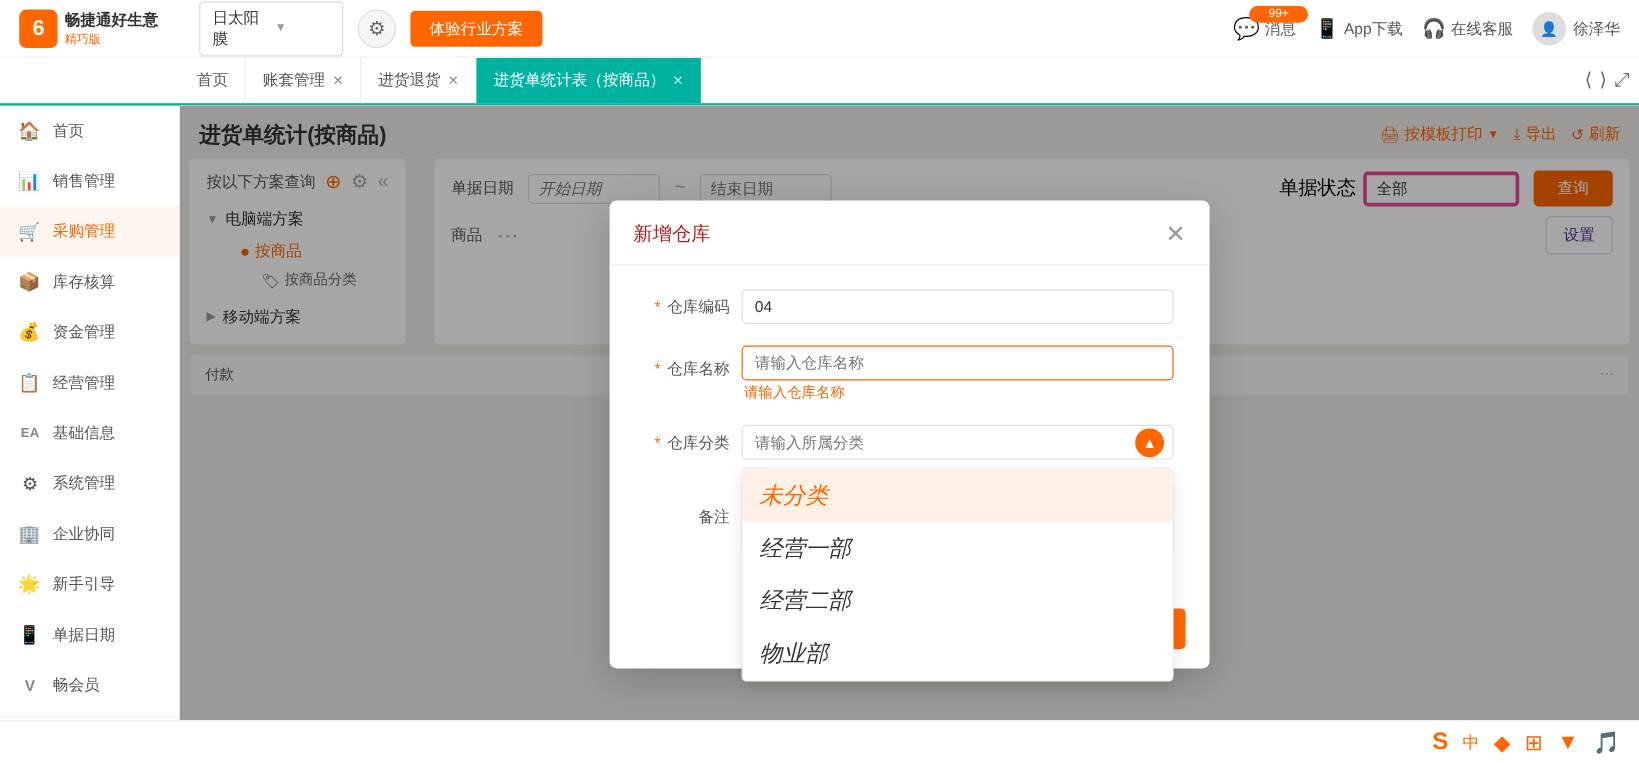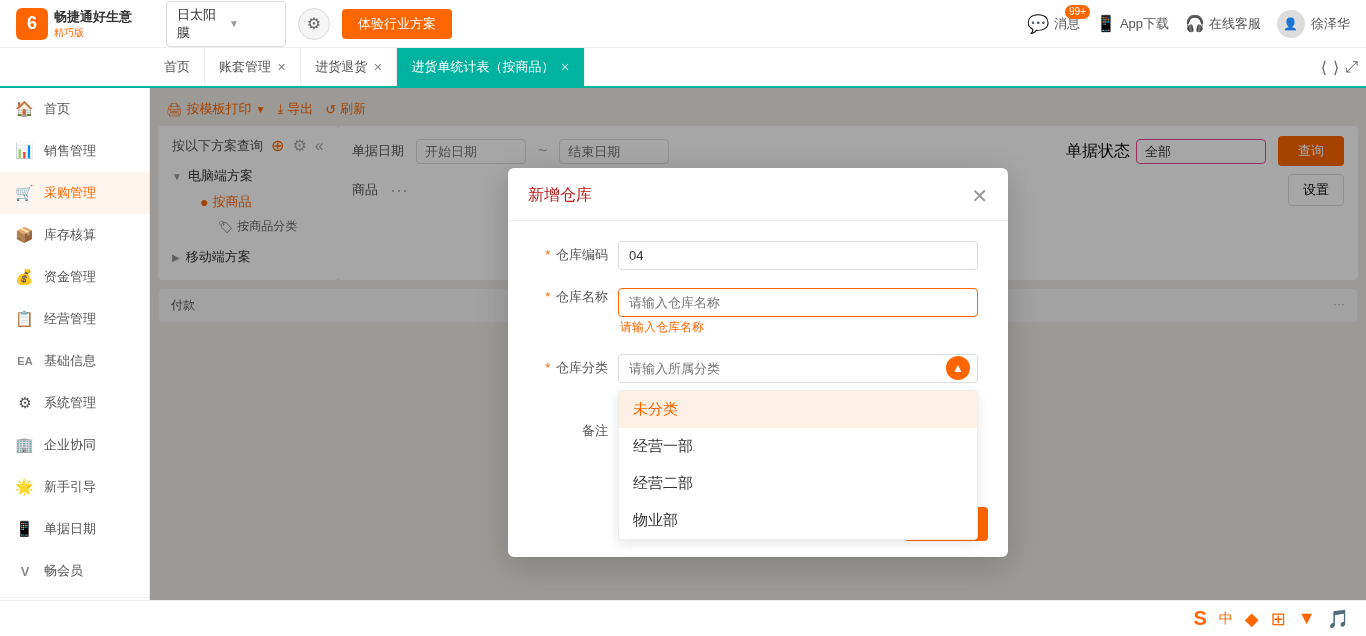--- a/index.html
+++ b/index.html
@@ -53,21 +53,21 @@
       border-radius: 4px; padding: 6px 16px; font-size: 13px;
       cursor: pointer;
     }
     .header-right {
       display: flex; align-items: center; gap: 16px; font-size: 13px; color: #555;
     }
     .msg-area { position: relative; cursor: pointer; display: flex; align-items: center; gap: 4px; }
     .badge {
       position: absolute; top: -8px; right: -10px;
       background: #f60; color: #fff; font-size: 10px;
-      border-radius: 8px; padding: 1px 4px; line-height: 1.2;
+      border-radius: 8px; padding: 1px 16px; line-height: 1.2;
     }
     .user-area { display: flex; align-items: center; gap: 6px; cursor: pointer; }
     .user-avatar {
       width: 28px; height: 28px; border-radius: 50%;
       background: #ddd; display: flex; align-items: center; justify-content: center;
       font-size: 12px; color: #666;
     }
 
     
     .tab-bar {
@@ -159,31 +159,31 @@
     .query-row { display: flex; align-items: center; gap: 12px; margin-bottom: 8px; }
     .query-field {
       display: flex; gap: 6px; font-size: 13px; color: #555;
     }
     .query-input {
       border: 1px solid #ddd; border-radius: 4px;
       padding: 4px 8px; font-size: 13px;
       width: 150px; color: #333;
     }
     .query-select {
-      border: 1px solid #ec4899; border-radius: 4px;
+      border: 3px solid #ec4899; border-radius: 4px;
       padding: 4px 24px 4px 8px; font-size: 13px;
       color: #333; appearance: none; background: #fff;
       width: 130px;
     }
     .query-btn {
       background: #f60; color: #fff; border: none;
       border-radius: 4px; padding: 6px 20px; font-size: 13px; cursor: pointer;
     }
     .settings-btn {
-      border: 1px solid #ddd; background: #fff; color: #000000;
+      border: 1px solid #ddd; background: #fff; color: #4c1d95;
       border-radius: 4px; padding: 6px 14px; font-size: 13px; cursor: pointer;
     }
     .row2 { display: flex; align-items: center; gap: 12px; }
 
     
     .modal-overlay {
       position: absolute; top: 0; left: 0; right: 0; bottom: 0;
       background: rgba(0,0,0,0.35);
       z-index: 100;
       display: flex; align-items: center; justify-content: center;
@@ -235,21 +235,21 @@
       border-radius: 50%; display: flex; align-items: center; justify-content: center;
       color: #fff; font-size: 12px; cursor: pointer;
     }
     .dropdown-list {
       position: absolute; top: 36px; left: 0; right: 0;
       background: #fff; border: 1px solid #eee;
       border-radius: 4px; box-shadow: 0 4px 12px rgba(0,0,0,0.1);
       z-index: 200;
     }
     .dropdown-item {
-      padding: 9px 14px; font-size: 15px; color: #333; cursor: pointer;
+      padding: 9px 14px; font-size: 19px; color: #333; cursor: pointer; font-style: italic;
     }
     .dropdown-item.selected { background: #fff0e6; color: #f60; }
 
     .form-textarea {
       flex: 1; border: 1px solid #ddd; border-radius: 4px;
       padding: 6px 10px; font-size: 13px; color: #333;
       height: 60px; resize: none; outline: none;
     }
 
     .modal-footer {
@@ -400,38 +400,39 @@
       <span>畅会员</span>
     </div>
     <div class="sidebar-bottom">
       <span class="sb-btn">⚙</span>
       <span class="sb-btn">🔊</span>
     </div>
   </div>
 
   <div class="content-area">
     <div class="page-header">
+      <h2 class="page-title">进货单统计(按商品)</h2>
       <div class="page-actions">
         <div class="action-btn">
           <span>🖨</span>
           <span>按模板打印</span>
           <span style="font-size:10px;">▼</span>
         </div>
         <div class="action-btn">
           <span>⤓</span>
           <span>导出</span>
         </div>
         <div class="action-btn">
           <span>↺</span>
           <span>刷新</span>
         </div>
       </div>
     </div>
 
-    <div style="display:flex;gap:0;margin:0 8px 8px 8px;">
+    <div style="display:flex;gap:24px;margin:0 8px 8px 8px;">
 
       <div style="background:#fff;border-radius:4px;padding:10px 14px;min-width:180px;">
         <div style="display:flex;align-items:center;gap:8px;margin-bottom:8px;">
           <span style="font-size:13px;color:#555;">按以下方案查询</span>
           <span style="color:#f60;font-size:16px;cursor:pointer;">⊕</span>
           <span style="color:#aaa;font-size:16px;cursor:pointer;">⚙</span>
           <span style="color:#aaa;font-size:16px;cursor:pointer;">«</span>
         </div>
         <div class="tree-section">
           <div class="tree-parent">
@@ -451,21 +452,21 @@
             <span>移动端方案</span>
           </div>
         </div>
       </div>
 
       <div style="background:#fff;border-radius:4px;padding:10px 14px;flex:1;">
         <div class="query-row">
           <div class="query-field">
             <span>单据日期</span>
           </div>
-          <input class="query-input" placeholder="开始日期" style="width: 110px;">
+          <input class="query-input" placeholder="开始日期" style="width: 110px; font-style: italic;">
           <span style="color:#aaa;">~</span>
           <input class="query-input" placeholder="结束日期" style="width: 110px;">
 
           <div style="flex:1;"></div>
           <div style="display:flex;align-items:center;gap:6px;">
             <span>单据状态</span>
             <div style="position:relative;width:130px;">
               <select class="query-select">
                 <option>全部</option>
               </select>
@@ -520,21 +521,21 @@
 
           <div class="form-row">
             <label class="form-label">
               <span class="required">*</span>
               <span>仓库编码</span>
             </label>
             <input type="text" class="form-input" value="04" style="">
           </div>
 
           <div class="form-row" style="flex-direction:column;align-items:stretch;">
-            <div style="display:flex;align-items:flex-start;">
+            <div style="display:flex;align-items:flex-end;">
               <label class="form-label">
                 <span class="required">*</span>
                 <span>仓库名称</span>
               </label>
               <input type="text" class="form-input error" placeholder="请输入仓库名称" style="">
             </div>
             <div style="margin-left:82px;color:#f60;font-size:12px;margin-top:2px;">请输入仓库名称</div>
           </div>
 
           <div class="form-row">

